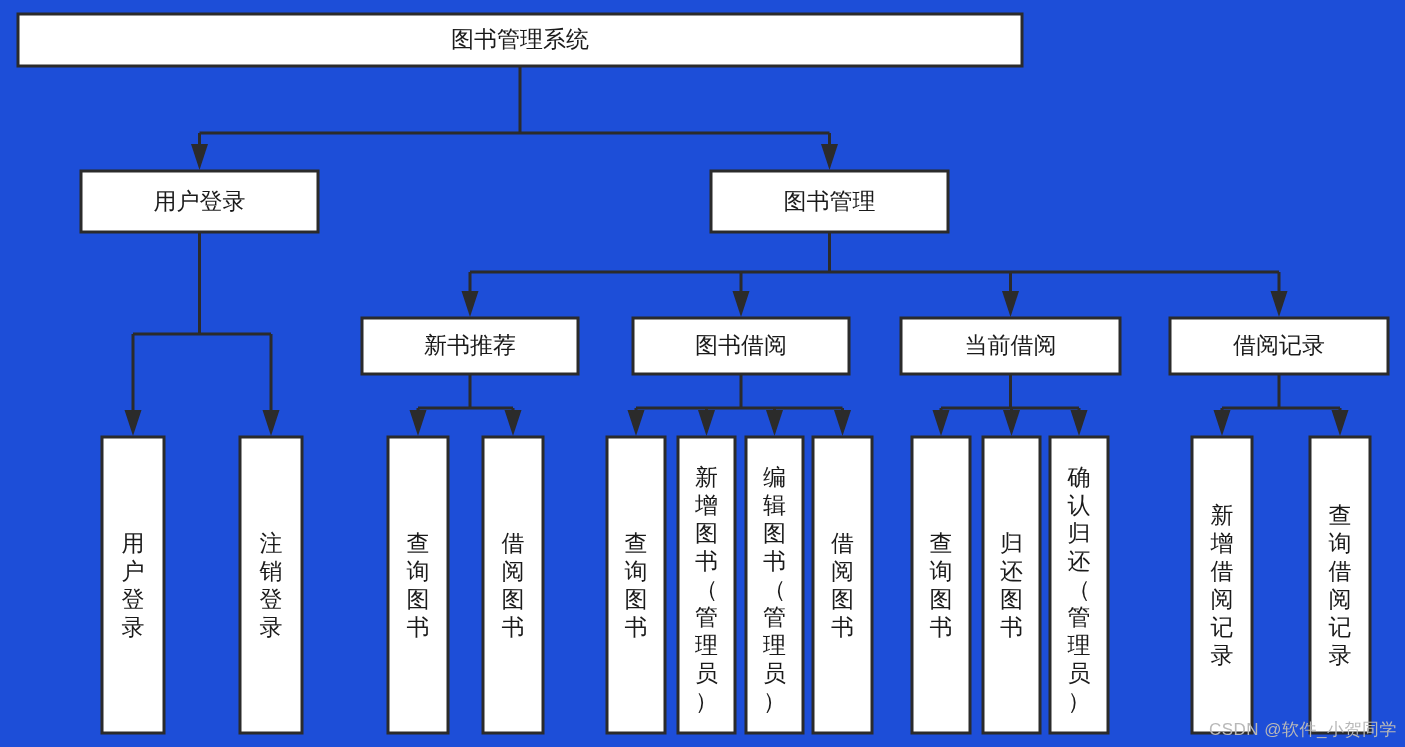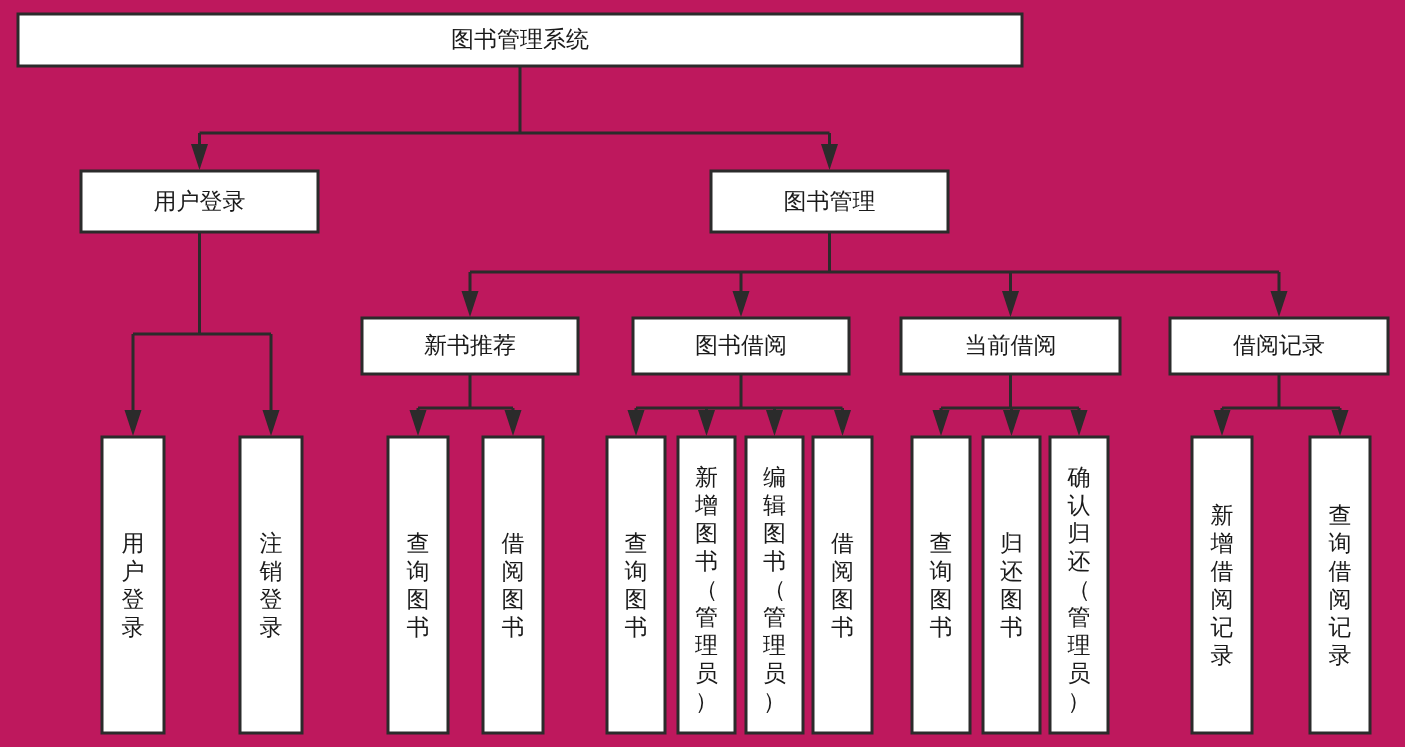--- a/index.html
+++ b/index.html
@@ -10,21 +10,21 @@
   body {
     width: 1405px;
     height: 747px;
     font-family: "Liberation Sans", "DejaVu Sans", sans-serif;
     overflow: hidden;
   }
   #diagram-root {
     position: relative;
     width: 1405px;
     height: 747px;
-    background: #be185d;
+    background: #1d4ed8;
   }
   svg#tree-svg {
     position: absolute;
     left: 0;
     top: 0;
     width: 1405px;
     height: 747px;
     display: block;
   }
   .node-box {
@@ -215,13 +215,14 @@
         <g>
           <rect class="node-box" x="1192" y="437" width="60" height="296"></rect>
           <text class="node-label-v" x="1222" y="522.84"><tspan x="1222" dy="0">新</tspan><tspan x="1222" dy="28">增</tspan><tspan x="1222" dy="28">借</tspan><tspan x="1222" dy="28">阅</tspan><tspan x="1222" dy="28">记</tspan><tspan x="1222" dy="28">录</tspan></text>
         </g>
         <g>
           <rect class="node-box" x="1310" y="437" width="60" height="296"></rect>
           <text class="node-label-v" x="1340" y="522.84"><tspan x="1340" dy="0">查</tspan><tspan x="1340" dy="28">询</tspan><tspan x="1340" dy="28">借</tspan><tspan x="1340" dy="28">阅</tspan><tspan x="1340" dy="28">记</tspan><tspan x="1340" dy="28">录</tspan></text>
         </g>
       </g>
   </svg>
+  <div class="watermark">CSDN @软件_小贺同学</div>
 </div>
 
 </body></html>

